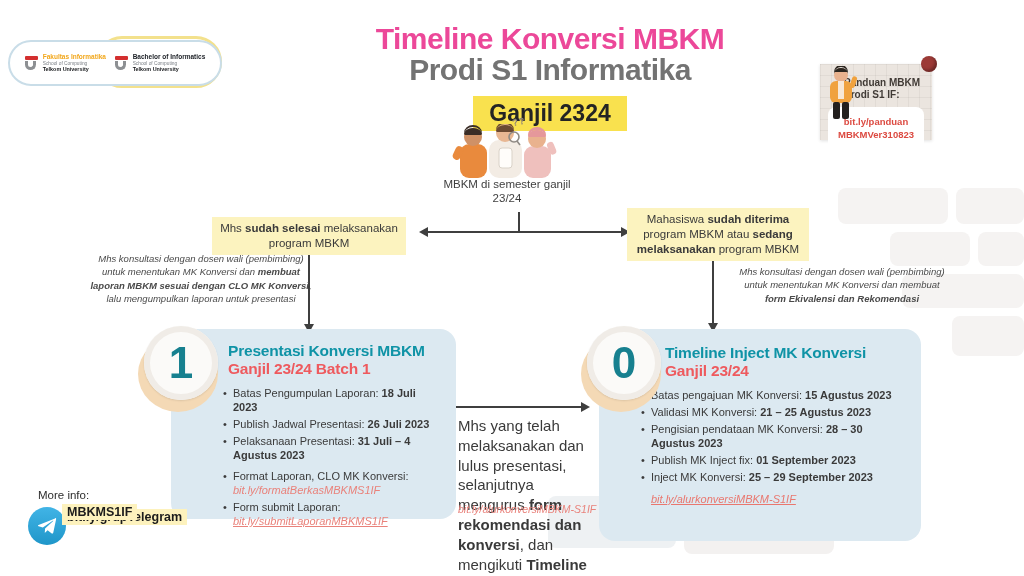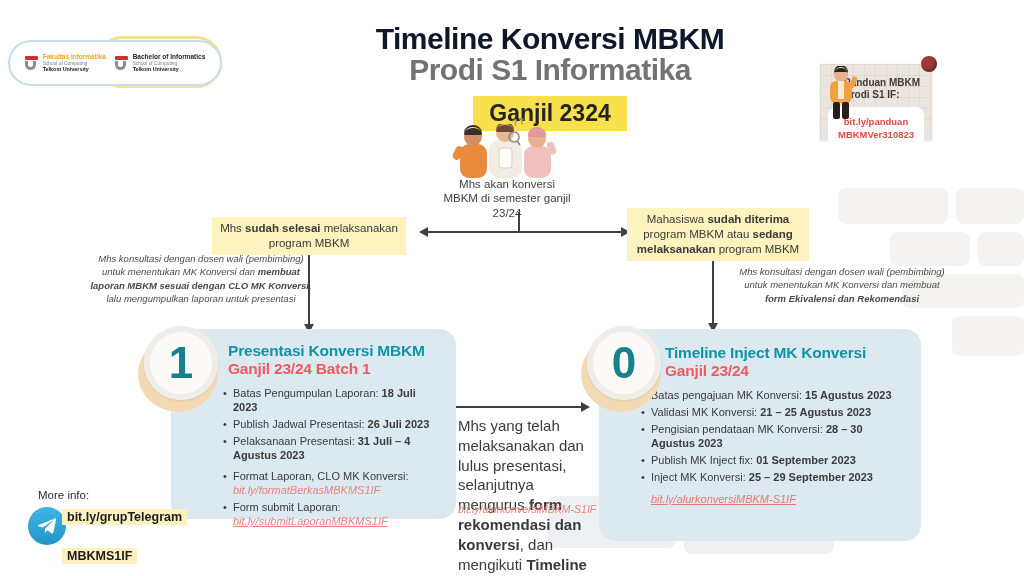--- a/index.html
+++ b/index.html
@@ -17,21 +17,21 @@
   .tu-flag { width:13px; height:4px; background:#d32f2f; border-radius:1px; }
   .tu-u { width:11px; height:9px; border:3px solid #8d9093; border-top:none; border-radius:0 0 6px 6px; margin-top:1px; }
   .logo-text { line-height:1.15; }
   .logo-l1a { font-size:6.5px; font-weight:700; color:#f2a71b; }
   .logo-l1b { font-size:6.5px; font-weight:700; color:#20242a; }
   .logo-l2 { font-size:4.8px; color:#7a7f85; }
   .logo-l3 { font-size:5.4px; font-weight:700; color:#17191c; }
 
   
   .title-wrap { position:absolute; left:290px; top:24px; width:520px; text-align:center; z-index:2; }
-  .t1 { font-size:30px; font-weight:700; color:#0f172a; letter-spacing:-0.5px; line-height:1.02; }
+  .t1 { font-size:30px; font-weight:700; color:#ec4899; letter-spacing:-0.5px; line-height:1.02; }
   .t2 { font-size:30px; font-weight:700; color:#737373; letter-spacing:-0.5px; line-height:1.02; }
   .badge-period { display:inline-block; margin-top:11px; background:#f9e14e; color:#242424; font-size:23px; font-weight:700; padding:4px 16px; }
 
   
   .panduan-card { position:absolute; left:820px; top:64px; width:112px; height:76px; background:#ebe5df; z-index:2;
     background-image:linear-gradient(rgba(0,0,0,0.045) 1px, transparent 1px), linear-gradient(90deg, rgba(0,0,0,0.045) 1px, transparent 1px);
     background-size:11px 11px; box-shadow:0 1px 3px rgba(0,0,0,0.12); }
   .panduan-pin { position:absolute; left:921px; top:56px; width:16px; height:16px; border-radius:50%; background:#9c3a36; box-shadow:inset -2px -2px 3px rgba(0,0,0,0.3); z-index:3; }
   .panduan-person { position:absolute; left:824px; top:66px; z-index:3; }
   .panduan-title { padding:13px 4px 0 24px; font-size:10px; font-weight:700; color:#403a35; line-height:1.2; }
@@ -85,21 +85,21 @@
   
   .mid-note { position:absolute; left:458px; top:416px; width:136px; font-size:15px; color:#3a3a3a; line-height:1.32; z-index:2; }
   .mid-link { position:absolute; left:458px; top:503px; width:150px; font-size:10.5px; font-style:italic; color:#e9827b; z-index:2; cursor:pointer; }
 
   
   .more-label { position:absolute; left:38px; top:489px; font-size:11.5px; color:#2e2e2e; z-index:2; }
   .tg-icon { position:absolute; left:28px; top:507px; width:38px; height:38px; border-radius:50%; background:linear-gradient(180deg,#41b4e6,#1f96c9); z-index:2; display:flex; align-items:center; justify-content:center; cursor:pointer; }
   .tg-line { position:absolute; z-index:2; font-size:12.5px; font-weight:700; color:#1c1c1c;border-radius:8px; }
   .tg-line span { background:#fdf2bd; padding:1px 5px; display:inline-block; cursor:pointer; }
   .tg-l1 { left:62px; top:509px; }
-  .tg-l2 { left:62px; top:548px; }
+  .tg-l2 { left:62px; top:504px; }
 
   .b { font-weight:700; }
   .i { font-style:italic; }
   .u { text-decoration:underline;margin-top:28px; }
 </style>
 </head>
 <body>
 
 <div id="canvas">
 
@@ -184,21 +184,20 @@
       <rect x="37" y="16" width="33" height="38" rx="10" fill="#f3ece4"></rect>
       <circle cx="53" cy="9" r="9" fill="#e8b793"></circle>
       <path d="M44 8 a9 8 0 0 1 18 0 v-2 a9 8 0 0 0 -18 0 Z" fill="#6b4a33"></path>
       <path d="M44 7 a9 6 0 0 1 18 0 l-1 1 h-16 Z" fill="#6b4a33"></path>
       <circle cx="62" cy="13" r="5" fill="none" stroke="#8f8a84" stroke-width="1.6"></circle>
       <line x1="65" y1="17" x2="68" y2="21" stroke="#8f8a84" stroke-width="1.6"></line>
       <rect x="47" y="24" width="13" height="20" rx="3" fill="#fffdfa" stroke="#d9d2c8" stroke-width="1"></rect>
     </svg>
   </div>
   <div class="start-caption">
-    <div>Mhs akan konversi</div>
     <div>MBKM di semester ganjil</div>
     <div>23/24</div>
   </div>
 
   <div class="line" style="left:518px;top:212px;width:2px;height:20px;"></div>
   <div class="line" style="left:427px;top:231px;width:196px;height:2px;"></div>
   <div class="arr arr-left" style="left:419px;top:227px;"></div>
   <div class="arr arr-right" style="left:621px;top:227px;"></div>
   <div class="line" style="left:308px;top:251px;width:2px;height:75px;"></div>
   <div class="arr arr-down" style="left:304px;top:324px;"></div>

